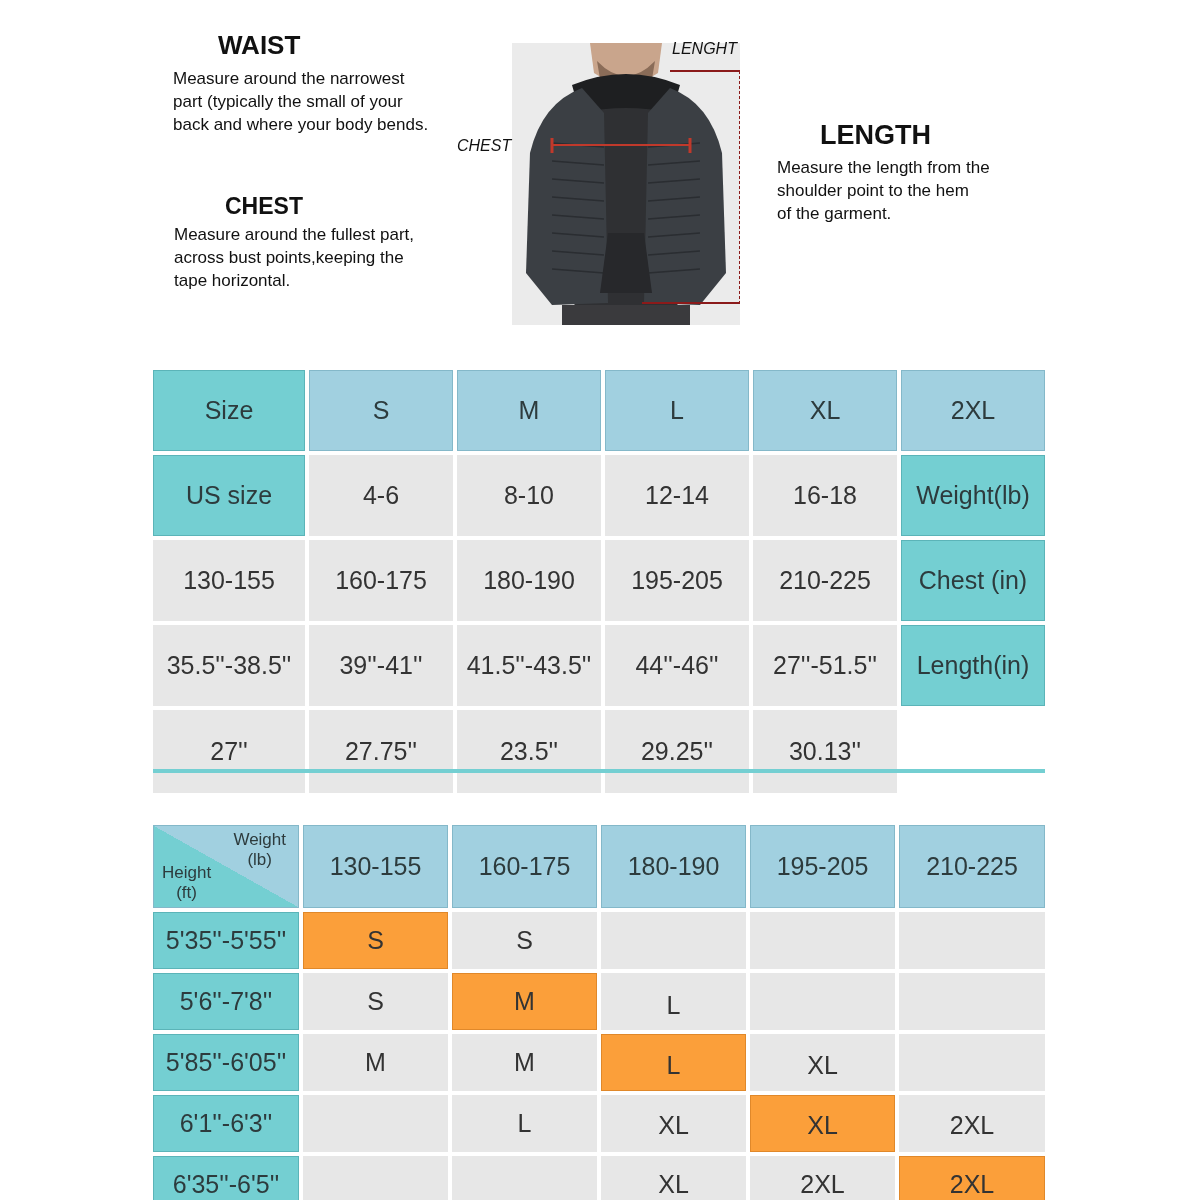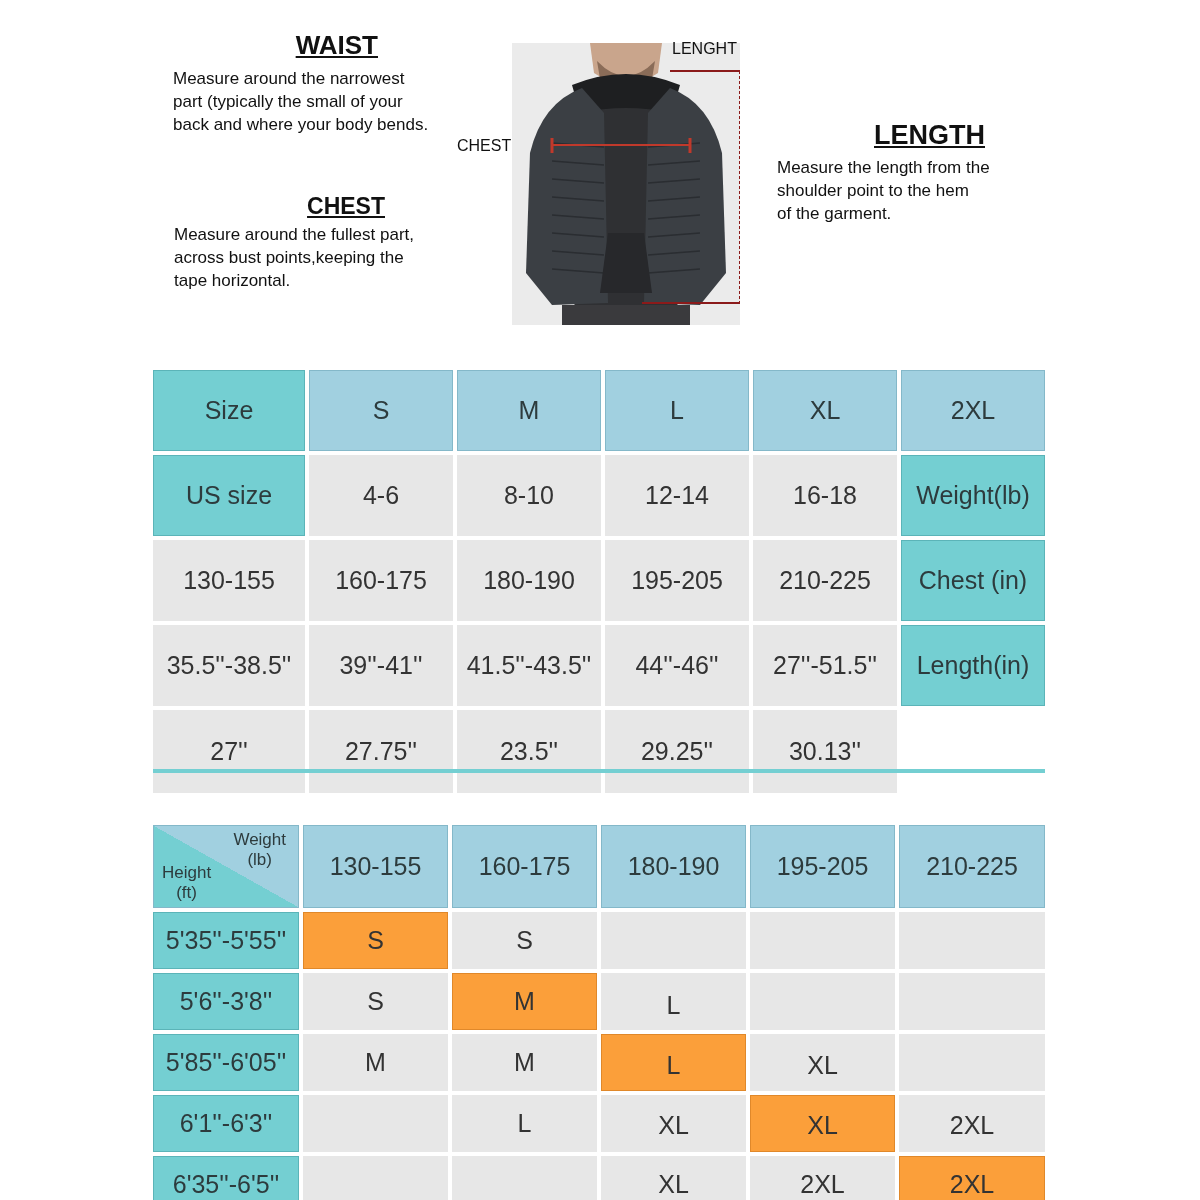--- a/index.html
+++ b/index.html
@@ -1,25 +1,25 @@
 <!DOCTYPE html>
 <html><head>
   <meta charset="utf-8">
   <style>
     * { box-sizing: border-box; margin: 0; padding: 0; }
     html, body { width: 1200px; height: 1200px; background: #ffffff; overflow: hidden; }
     body { position: relative; font-family: "Liberation Sans", "DejaVu Sans", sans-serif; color: #222; }
 
-    .guide-title { position: absolute; font-weight: bold; font-size: 26px; color: #111; text-align: right; text-decoration: underline; }
+    .guide-title { position: absolute; font-weight: bold; font-size: 26px; color: #111; text-align: left; }
     .guide-text { position: absolute; font-size: 17px; line-height: 23px; color: #111; white-space: pre-line; }
 
     
     .photo { position: absolute; left: 512px; top: 43px; width: 228px; height: 282px; background: #ececec; overflow: hidden; }
     .photo svg { display: block; }
-    .photo-label { position: absolute; font-size: 16px; color: #111; }
+    .photo-label { position: absolute; font-size: 16px; color: #111; font-style: italic; }
 
     
     .grid { position: absolute; display: grid; gap: 4px; margin-top: 30px; }
     .cell { display: flex; align-items: center; justify-content: center; font-size: 24px; color: #333; text-align: center; white-space: nowrap; }
     .hdr-left { background: #74cfd2; border: 1px solid #5bb4b8; color: #2d3b3d; }
     .hdr-top { background: #a1d0e0; border: 1px solid #84b8c9; color: #2d3b3d; }
     .body-cell { background: #e7e7e7; }
     .hl { background: #fb9f3a; border: 1px solid #e0882a; }
 
     .t1 { left: 153px; top: 340px; width: 892px; grid-template-columns: 152px 144px 144px 144px 144px 144px; grid-template-rows: 81px 81px 81px 81px 83px; }
@@ -151,21 +151,21 @@
   <div class="cell hdr-top">195-205</div>
   <div class="cell hdr-top">210-225</div>
 
   <div class="cell hdr-left">5'35''-5'55''</div>
   <div class="cell body-cell hl">S</div>
   <div class="cell body-cell">S</div>
   <div class="cell body-cell"></div>
   <div class="cell body-cell"></div>
   <div class="cell body-cell"></div>
 
-  <div class="cell hdr-left">5'6''-3'8''</div>
+  <div class="cell hdr-left">5'6''-7'8''</div>
   <div class="cell body-cell">S</div>
   <div class="cell body-cell hl">M</div>
   <div class="cell body-cell" style="padding-top:8px;">L</div>
   <div class="cell body-cell"></div>
   <div class="cell body-cell"></div>
 
   <div class="cell hdr-left">5'85''-6'05''</div>
   <div class="cell body-cell">M</div>
   <div class="cell body-cell">M</div>
   <div class="cell body-cell hl" style="padding-top:6px;">L</div>

